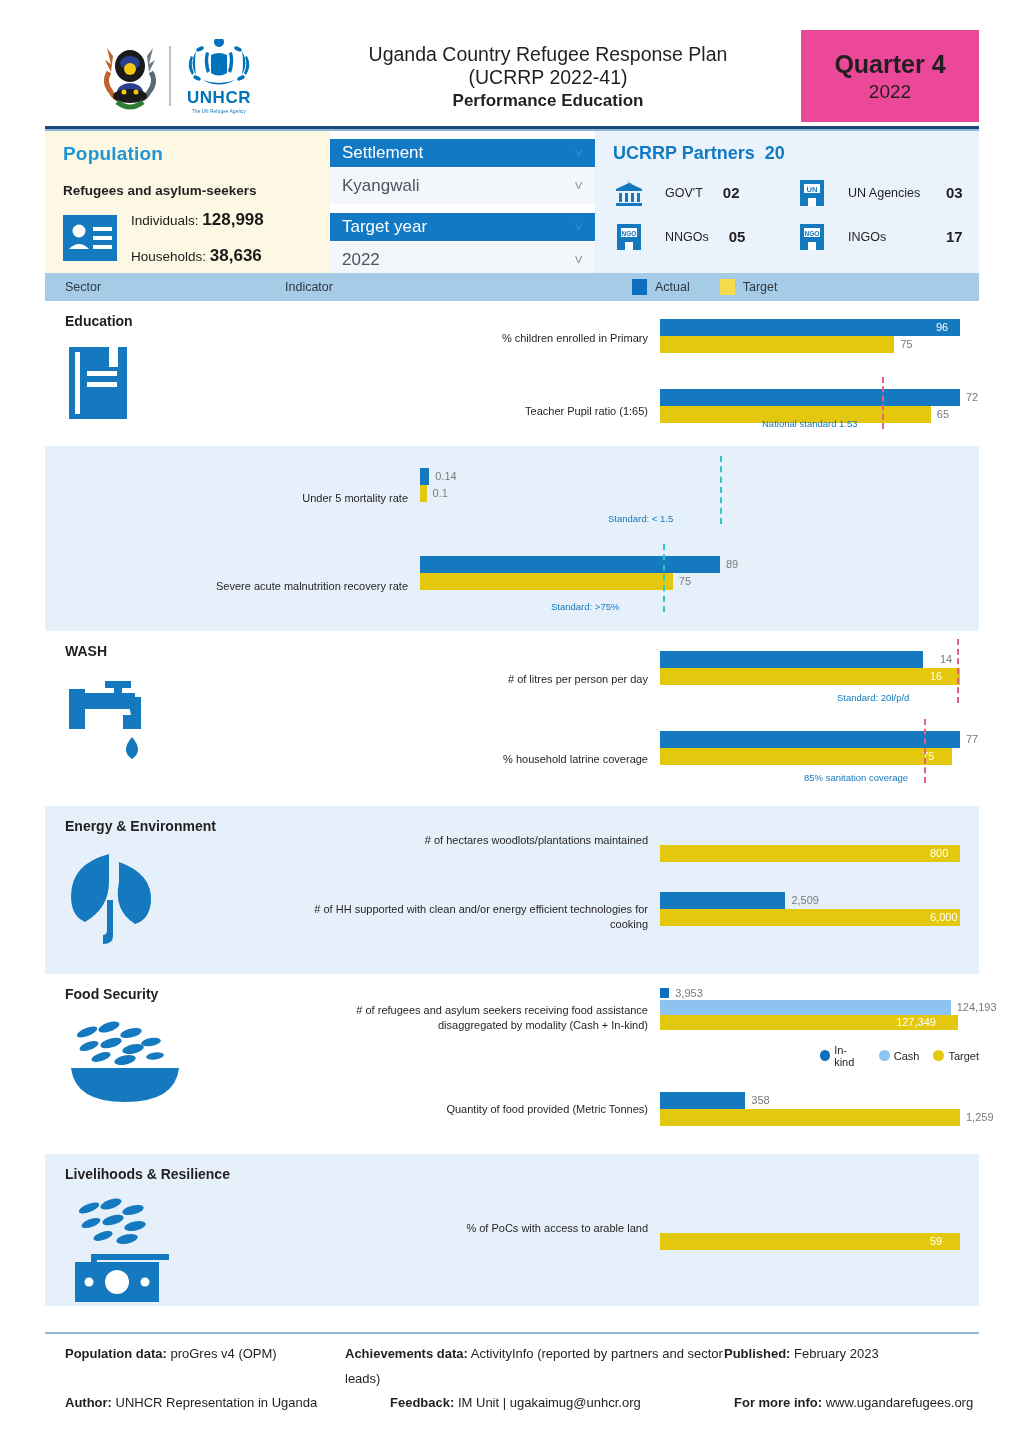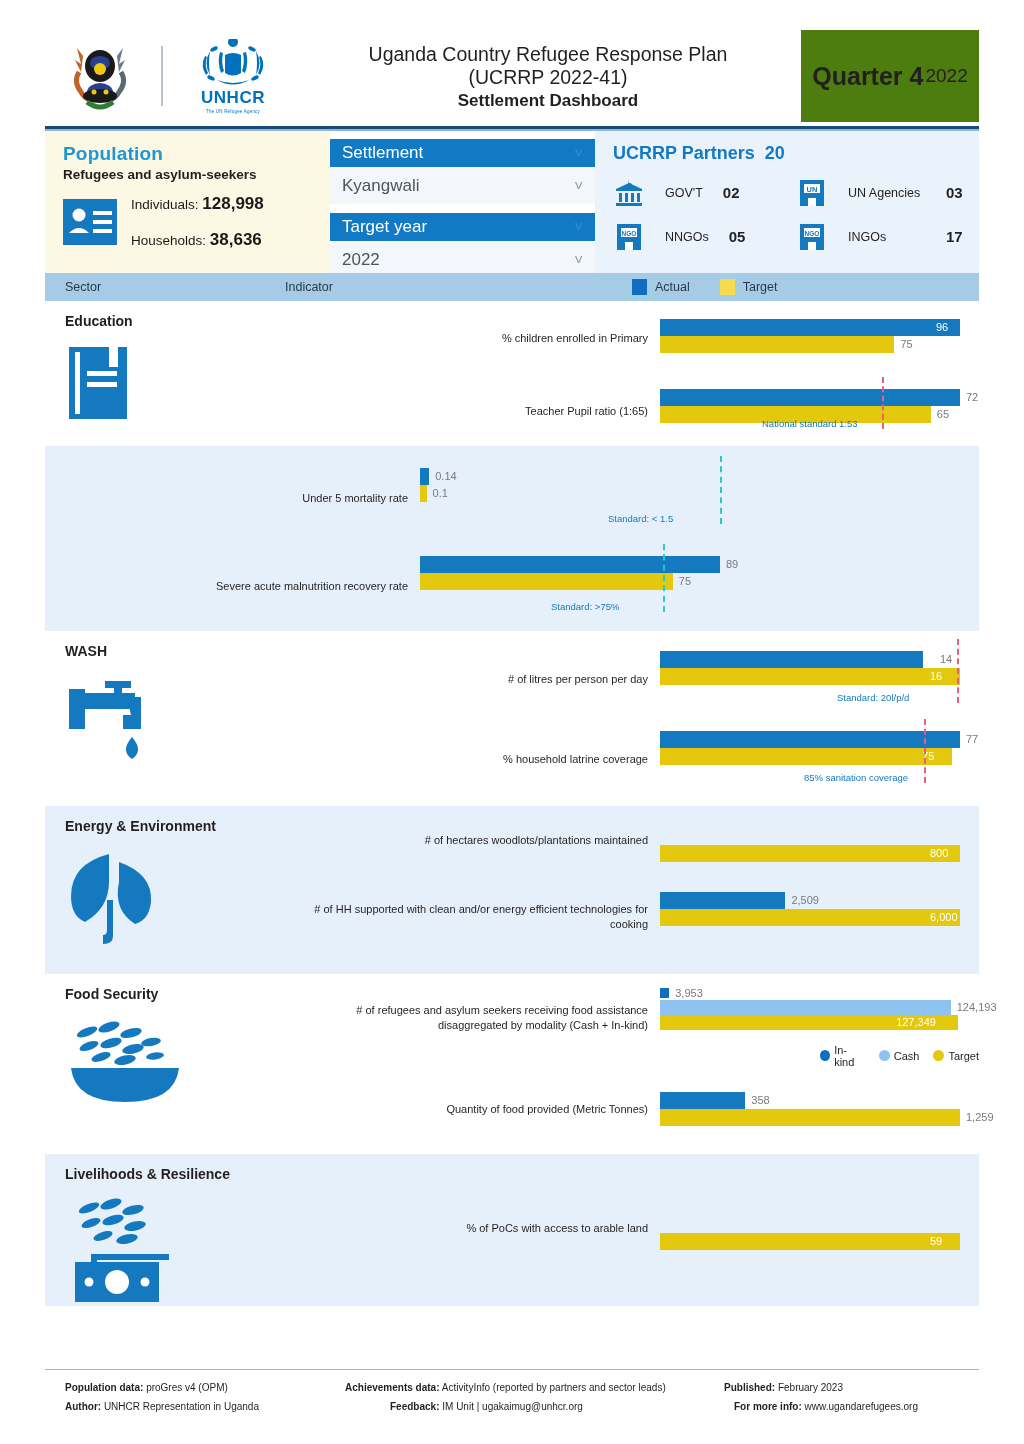--- a/index.html
+++ b/index.html
@@ -7,48 +7,48 @@
     width: 1024px; height: 1444px;
     background: #ffffff;
     font-family: "Liberation Sans", sans-serif;
     color: #1a1a1a;
     -webkit-font-smoothing: antialiased;
   }
   .page { position: relative; width: 1024px; height: 1444px; padding: 30px 45px 20px 45px; }
 
   
   .header { position: relative; display: flex; align-items: stretch; height: 92px; }
-  .logos { display: flex; align-items: center; width: 250px; padding-left: 18px; gap: 24px; }
+  .logos { display: flex; align-items: center; width: 250px; padding-left: 18px; gap: 2px; justify-content: center; }
   .coat { width: 74px; height: 80px; position: relative; }
   .divider-v { width: 2px; height: 60px; background: #b9c3cc; }
   .unhcr { width: 92px; text-align: center; }
   .unhcr-mark { height: 48px; }
   .unhcr-word {
     font-size: 17px; font-weight: bold; color: #0072bc; letter-spacing: .5px;
     font-family: "Liberation Sans", sans-serif; margin-top: 1px;
   }
   .unhcr-sub { font-size: 4.5px; color: #0072bc; letter-spacing: .2px; margin-top: 1px; }
   .title-block { flex: 1; text-align: center; padding-top: 13px; }
   .title-l1 { font-size: 19.5px; color: #231f20; line-height: 1.18; }
   .title-l2 { font-size: 19.5px; color: #231f20; line-height: 1.18; }
   .title-l3 { font-size: 17px; font-weight: bold; color: #231f20; margin-top: 2px; }
   .quarter-box {
-    width: 178px; background: #4d7c0f; display: flex; flex-direction: row;
+    width: 178px; background: #ec4899; display: flex; flex-direction: column;
     align-items: center; justify-content: center; gap: 2px; text-align: center;
   }
   .quarter-main { font-size: 25px; font-weight: bold; color: #231f20; }
   .quarter-year { font-size: 19px; color: #231f20; }
   .rule-thick { height: 3px; background: #1b4a7a; margin-top: 4px; }
   .rule-thin { height: 1.5px; background: #8fb8da; }
 
   
   .strip { display: flex; height: 142px; }
   .pop-panel { width: 285px; background: #fdf8e3; padding: 12px 0 0 18px; }
   .pop-title { font-size: 19px; font-weight: bold; color: #2196d6; letter-spacing: .2px; }
-  .pop-sub { font-size: 13.5px; font-weight: bold; color: #231f20; margin-top: 2px; }
+  .pop-sub { font-size: 13.5px; font-weight: bold; color: #231f20; margin-top: 18px; }
   .pop-rows { display: flex; align-items: center; margin-top: 12px; gap: 14px; }
   .idcard { width: 54px; height: 46px; flex: none; }
   .pop-nums { display: flex; flex-direction: column; gap: 16px; font-size: 13.5px; }
   .pop-nums b { font-size: 17px; }
   .filter-panel { width: 265px; background: #ffffff; padding-top: 8px; }
   .f-head {
     background: #1279c4; color: #ffffff; font-size: 17px; padding: 4px 12px;
     display: flex; justify-content: space-between; align-items: center; margin-bottom: 1px;
   }
   .f-val {
@@ -122,21 +122,21 @@
   }
   .dot { width: 11px; height: 11px; border-radius: 50%; display: inline-block; margin-right: 4px; }
   .dot.dblue { background: #0d6fbd; }
   .dot.lblue { background: #8ec2ef; }
   .dot.yellow { background: #e3c80d; }
   .fl-item { display: flex; align-items: center; color: #231f20; }
 
   
   .footer { position: absolute; left: 45px; right: 45px; bottom: 28px; }
   .foot-rule { height: 1.5px; background: #8fb8da; margin-bottom: 8px; }
-  .foot-row { display: flex; font-size: 10px; color: #231f20; line-height: 1.9; }
+  .foot-row { display: flex; font-size: 13px; color: #231f20; line-height: 1.9; }
   .foot-row b { font-weight: bold; }
   .fc1 { width: 300px; padding-left: 20px; }
   .fc2 { flex: 1; }
   .fc3 { width: 255px; }
   .foot-row.r2 .fc2 { padding-left: 45px; }
   .foot-row.r2 .fc3 { padding-left: 10px; }
 </style>
 </head>
 <body>
 
@@ -182,21 +182,21 @@
           </svg>
         </div>
         <div class="unhcr-word">UNHCR</div>
         <div class="unhcr-sub">The UN Refugee Agency</div>
       </div>
     </div>
 
     <div class="title-block">
       <div class="title-l1">Uganda Country Refugee Response Plan</div>
       <div class="title-l2">(UCRRP 2022-41)</div>
-      <div class="title-l3">Settlement Dashboard</div>
+      <div class="title-l3">Performance Education</div>
     </div>
 
     <div class="quarter-box">
       <div class="quarter-main">Quarter 4</div>
       <div class="quarter-year">2022</div>
     </div>
   </div>
   <div class="rule-thick"></div>
   <div class="rule-thin"></div>
 

